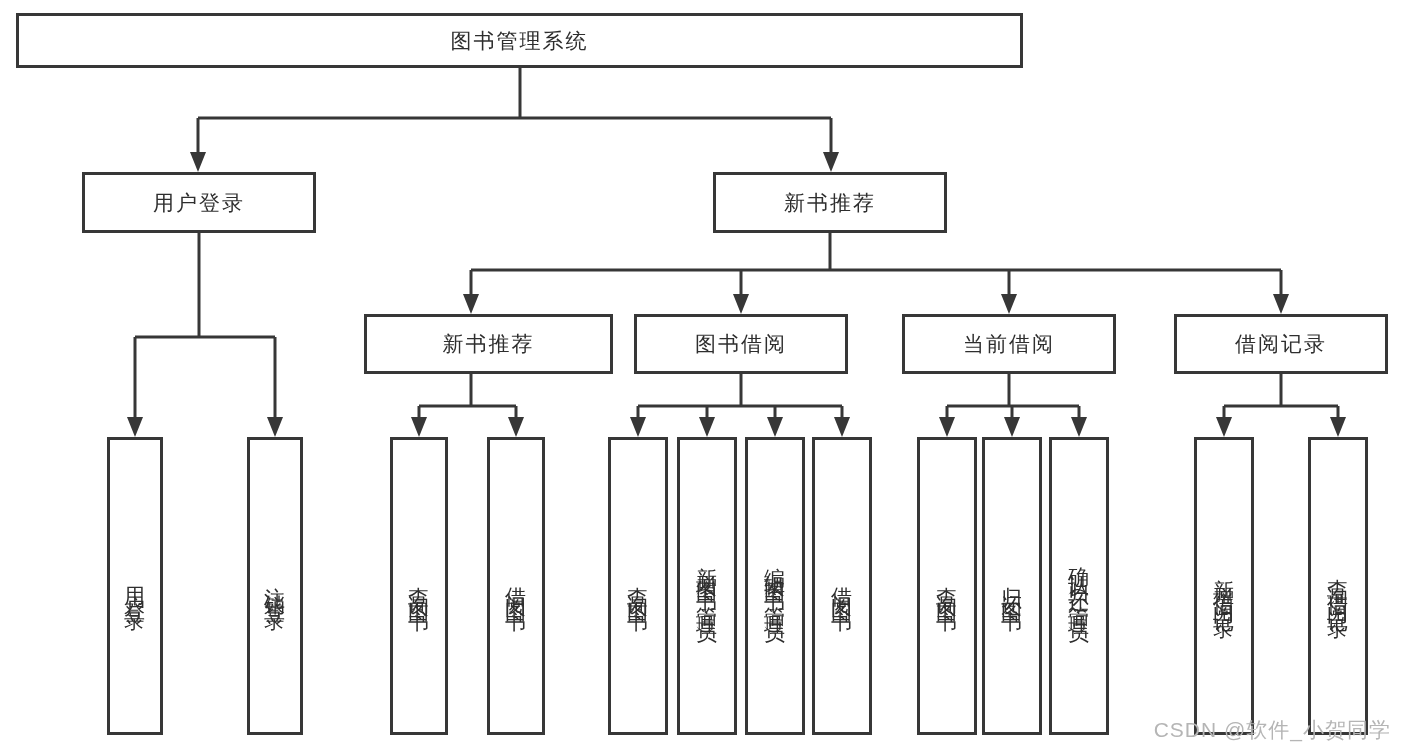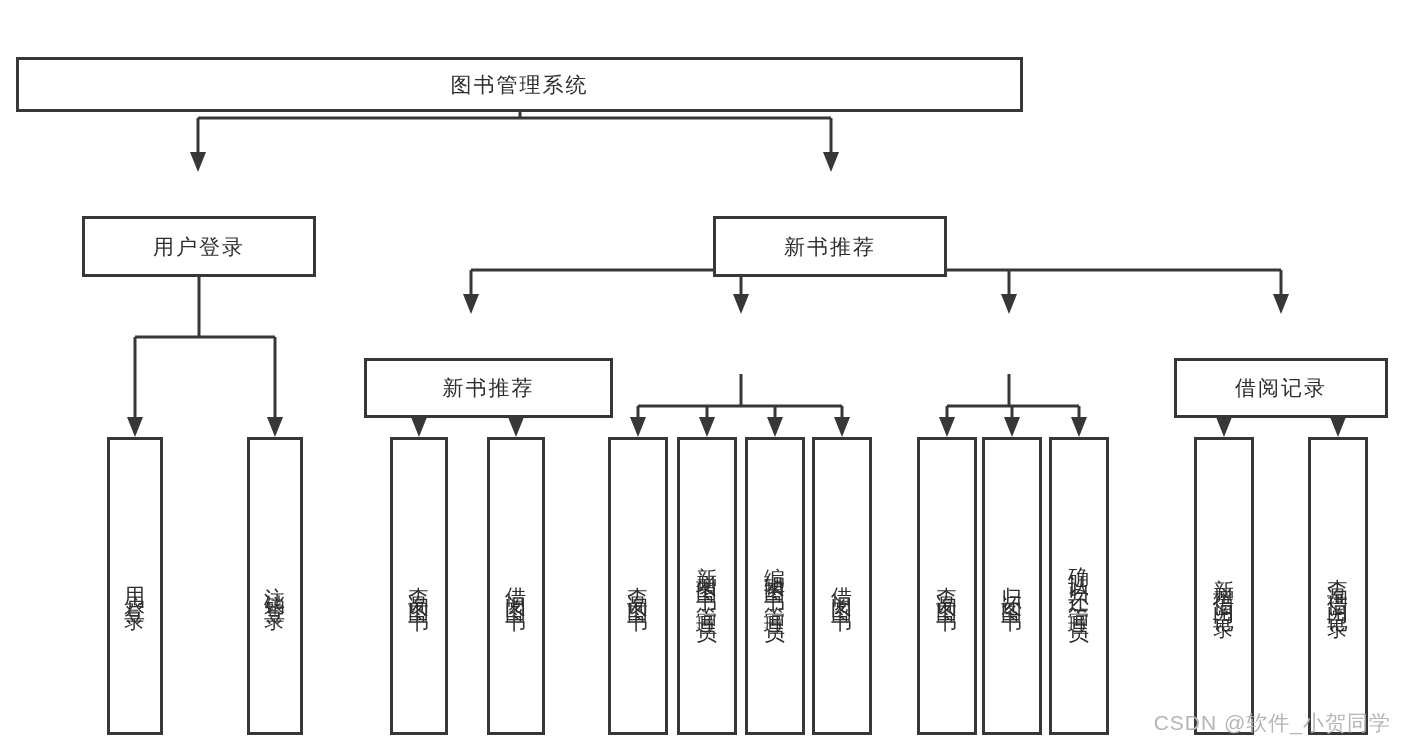--- a/index.html
+++ b/index.html
@@ -23,21 +23,20 @@
     display: flex;
     align-items: center;
     justify-content: center;
     color: #2e2e2e;
     z-index: 2;
   }
   .hbox {
     font-size: 21px;
     letter-spacing: 2px;
     font-weight: 500;
-    margin-top: 44px;
   }
   .vbox {
     font-size: 21px;
     font-weight: 500;
   }
   .vbox .vtext {
     writing-mode: vertical-rl;
     text-orientation: mixed;
     letter-spacing: 8px;
     line-height: 1;
@@ -54,21 +53,21 @@
     stroke: #373737;
     stroke-width: 3;
   }
   #connectors path {
     fill: #373737;
     stroke: none;
   }
   .watermark {
     position: absolute;
     right: 14px;
-    bottom: 10px;
+    bottom: 3px;
     font-size: 21px;
     color: #b5b5b5;
     letter-spacing: 1px;
     z-index: 3;
     margin-top: 32px;
   }
 </style>
 </head>
 <body>
 
@@ -143,20 +142,26 @@
   <div class="box hbox" style="left:82px; top:172px; width:234px; height:61px;">
     <span>用户登录</span>
   </div>
   <div class="box hbox" style="left:713px; top:172px; width:234px; height:61px;">
     <span>新书推荐</span>
   </div>
 
   <div class="box hbox" style="left:364px; top:314px; width:249px; height:60px;">
     <span>新书推荐</span>
   </div>
+  <div class="box hbox" style="left:634px; top:314px; width:214px; height:60px;">
+    <span>图书借阅</span>
+  </div>
+  <div class="box hbox" style="left:902px; top:314px; width:214px; height:60px;">
+    <span>当前借阅</span>
+  </div>
   <div class="box hbox" style="left:1174px; top:314px; width:214px; height:60px;">
     <span>借阅记录</span>
   </div>
 
   <div class="box vbox" style="left:107px; top:437px; width:56px; height:298px;">
     <span class="vtext">用户登录</span>
   </div>
   <div class="box vbox" style="left:247px; top:437px; width:56px; height:298px;">
     <span class="vtext">注销登录</span>
   </div>

